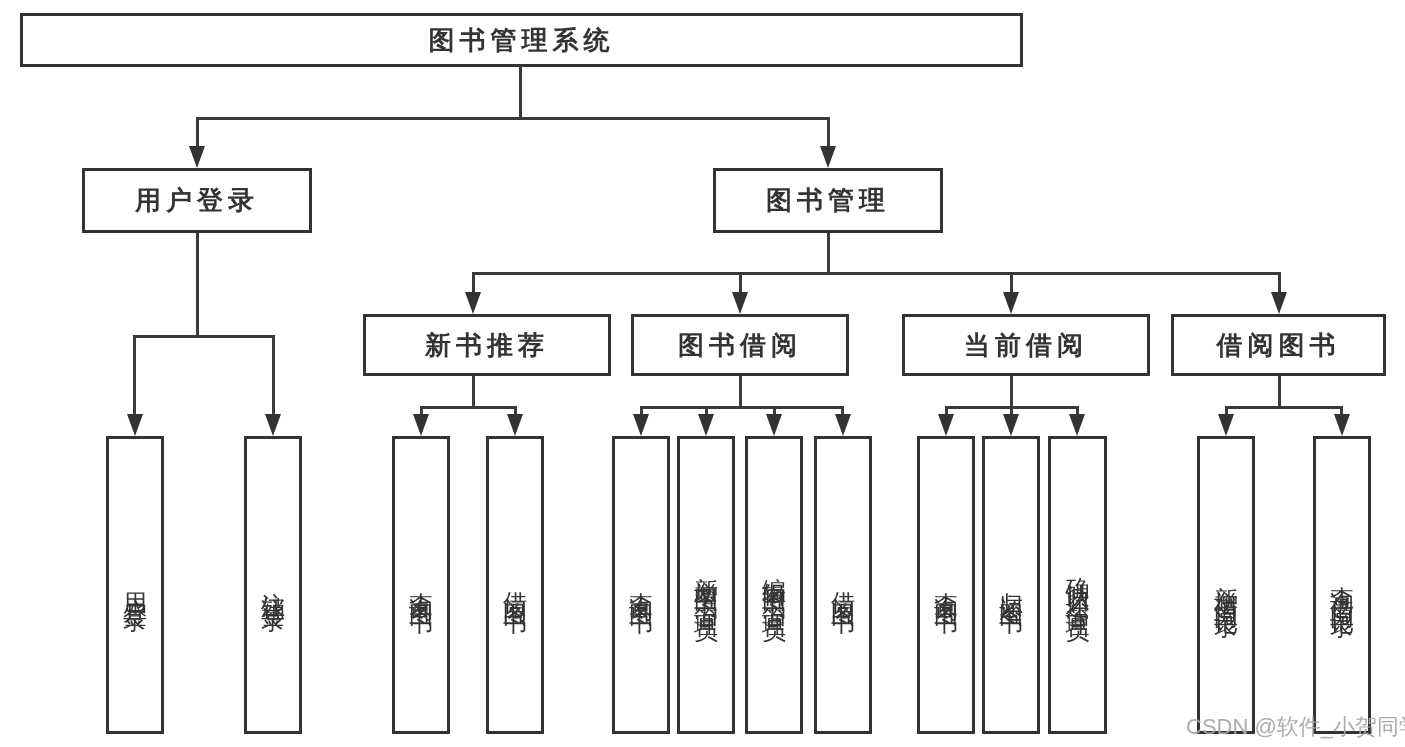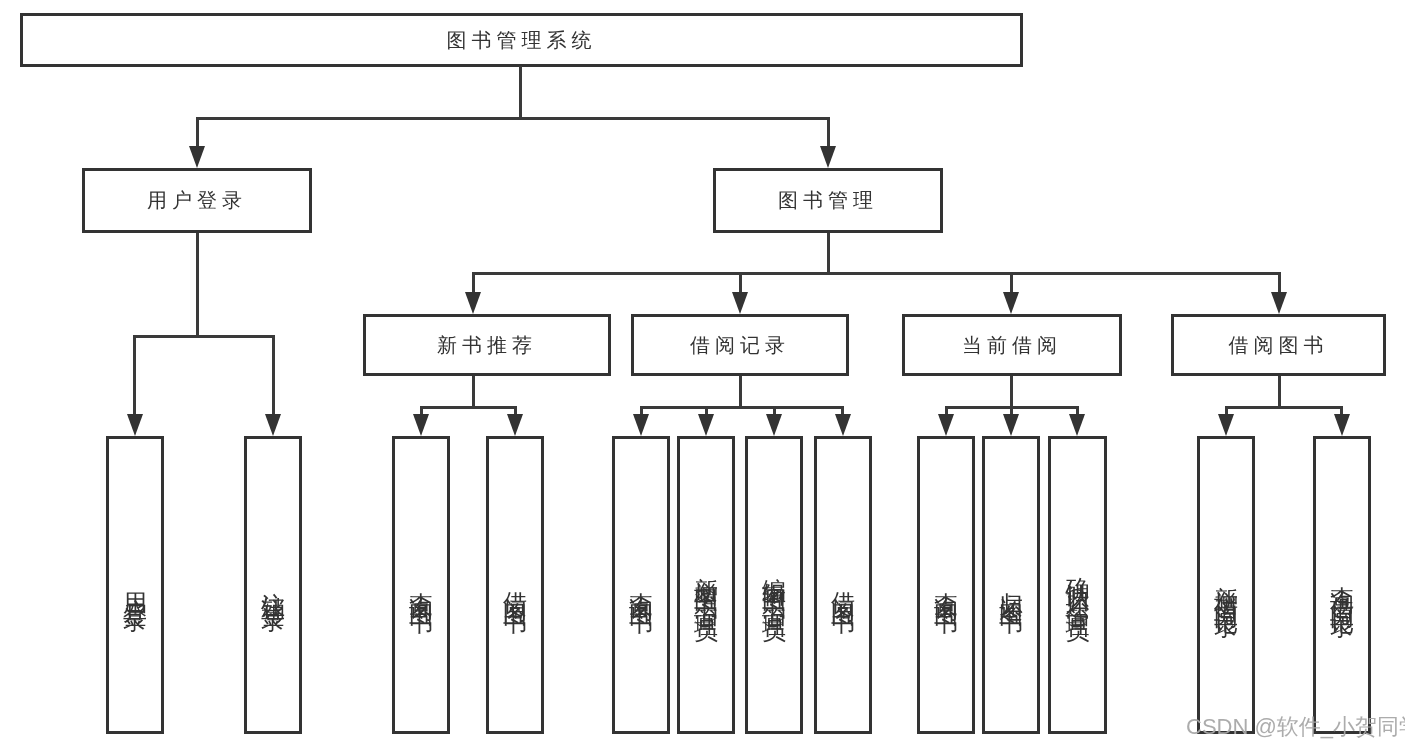--- a/index.html
+++ b/index.html
@@ -7,21 +7,21 @@
   body {
     width:1405px; height:747px; background:#ffffff;
     font-family:"Liberation Sans", sans-serif;
     position:relative; overflow:hidden;
   }
   .stage { position:absolute; left:0; top:0; width:1405px; height:747px; }
   .box {
     position:absolute; border:3px solid #333333; background:#ffffff;
     display:flex; align-items:center; justify-content:center; color:#333333;
   }
-  .hbox { font-size:20px; letter-spacing:5px; white-space:nowrap; }
+  .hbox { font-size:26px; letter-spacing:5px; white-space:nowrap;font-weight:bold; }
   .vbox span {
     writing-mode:vertical-rl; text-orientation:mixed;
     font-size:24px; letter-spacing:6px; line-height:1; white-space:nowrap;
   }
   .h { position:absolute; height:3px; background:#3a3a3a; }
   .v { position:absolute; width:3px;  background:#3a3a3a; }
   .arw {
     position:absolute; width:0; height:0;
     border-left:8px solid transparent; border-right:8px solid transparent;
     border-top:22px solid #333333;
@@ -44,23 +44,23 @@
     <span>用户登录</span>
   </div>
   <div class="box hbox" style="left:713px;top:168px;width:230px;height:65px">
     <span>图书管理</span>
   </div>
 
   <div class="box hbox" style="left:363px;top:314px;width:248px;height:62px">
     <span>新书推荐</span>
   </div>
   <div class="box hbox" style="left:631px;top:314px;width:218px;height:62px">
-    <span>借阅记录</span>
+    <span>图书借阅</span>
   </div>
-  <div class="box hbox" style="left:902px;top:314px;width:220px;height:62px">
+  <div class="box hbox" style="left:902px;top:314px;width:248px;height:62px">
     <span>当前借阅</span>
   </div>
   <div class="box hbox" style="left:1171px;top:314px;width:215px;height:62px">
     <span>借阅图书</span>
   </div>
 
   <div class="box vbox" style="left:106px;top:436px;width:58px;height:298px">
     <span>用户登录</span>
   </div>
   <div class="box vbox" style="left:244px;top:436px;width:58px;height:298px">

